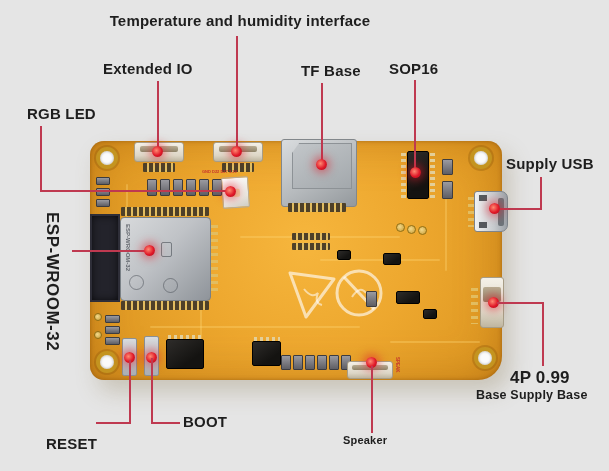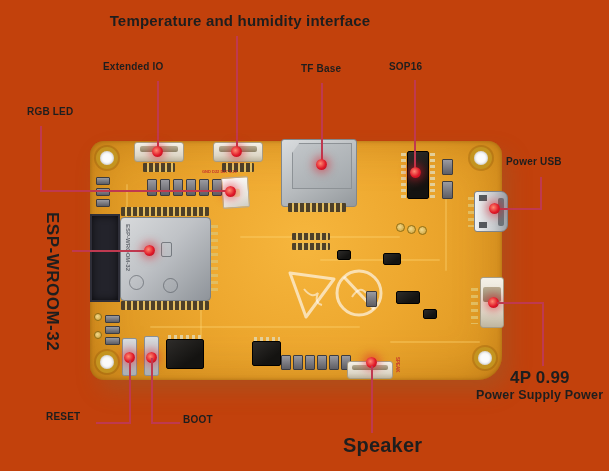--- a/index.html
+++ b/index.html
@@ -1,18 +1,18 @@
 <!DOCTYPE html>
 <html><head>
 <meta charset="utf-8">
 <style>
   html,body{margin:0;padding:0;background:#ffffff;}
-  .scene{position:relative;width:609px;height:471px;background:#c2410c;overflow:hidden;
+  .scene{position:relative;width:609px;height:471px;background:#e5e5e5;overflow:hidden;
          font-family:"Liberation Sans",sans-serif;}
-  .lbl{position:absolute;font-weight:700;font-size:10px;color:#1e1e1e;letter-spacing:.2px;
+  .lbl{position:absolute;font-weight:700;font-size:15px;color:#1e1e1e;letter-spacing:.2px;
        white-space:nowrap;line-height:1.1;}
   .cline{position:absolute;background:#bf3950;}
   .cdot{position:absolute;width:11px;height:11px;border-radius:50%;
         background:radial-gradient(circle at 40% 40%,#ff8a72,#e01828 55%,#a90e1e);
         box-shadow:0 0 8px 3px rgba(225,24,40,.5);}
   .board{position:absolute;left:90px;top:141px;width:412px;height:239px;
          border-radius:14px 14px 24px 14px;
          background:radial-gradient(circle at 52% 42%,#f6b63d 0%,#eda72e 45%,#e09a24 80%,#d08c1e 100%);
          box-shadow:inset 0 0 45px rgba(150,80,0,.35),inset 0 0 4px rgba(110,55,0,.5),
                     8px 12px 22px rgba(130,110,70,.28);}
@@ -201,45 +201,45 @@
     <div class="cdot" style="left:225px;top:186px;"></div>
   </div>
 
   <div>
     <div class="lbl vtxt" style="left:42px;top:212px;font-size:17px;letter-spacing:.5px;">ESP-WROOM-32</div>
     <div class="cline" style="left:72px;top:250px;width:78px;height:2px;"></div>
     <div class="cdot" style="left:144px;top:245px;"></div>
   </div>
 
   <div>
-    <div class="lbl" style="left:506px;top:156px;">Power USB</div>
+    <div class="lbl" style="left:506px;top:156px;">Supply USB</div>
     <div class="cline" style="left:540px;top:177px;width:2px;height:33px;"></div>
     <div class="cline" style="left:496px;top:208px;width:46px;height:2px;"></div>
     <div class="cdot" style="left:489px;top:203px;"></div>
   </div>
 
   <div>
     <div class="cdot" style="left:488px;top:297px;"></div>
     <div class="cline" style="left:497px;top:302px;width:47px;height:2px;"></div>
     <div class="cline" style="left:542px;top:302px;width:2px;height:64px;"></div>
     <div class="lbl" style="left:510px;top:369px;font-size:17px;">4P 0.99</div>
-    <div class="lbl" style="left:476px;top:389px;font-size:12.5px;">Power Supply Power</div>
+    <div class="lbl" style="left:476px;top:389px;font-size:12.5px;">Base Supply Base</div>
   </div>
 
   <div>
     <div class="cdot" style="left:366px;top:357px;"></div>
     <div class="cline" style="left:371px;top:366px;width:2px;height:67px;"></div>
-    <div class="lbl" style="left:343px;top:434px;font-size:20px;text-align:right;">Speaker</div>
+    <div class="lbl" style="left:343px;top:434px;font-size:11px;text-align:right;">Speaker</div>
   </div>
 
   <div>
     <div class="cdot" style="left:124px;top:352px;"></div>
     <div class="cline" style="left:129px;top:360px;width:2px;height:64px;"></div>
     <div class="cline" style="left:96px;top:422px;width:35px;height:2px;"></div>
-    <div class="lbl" style="left:46px;top:411px;">RESET</div>
+    <div class="lbl" style="left:46px;top:436px;">RESET</div>
   </div>
 
   <div>
     <div class="cdot" style="left:146px;top:352px;"></div>
     <div class="cline" style="left:151px;top:358px;width:2px;height:66px;"></div>
     <div class="cline" style="left:151px;top:422px;width:29px;height:2px;"></div>
     <div class="lbl" style="left:183px;top:414px;">BOOT</div>
   </div>
 
 </div>

